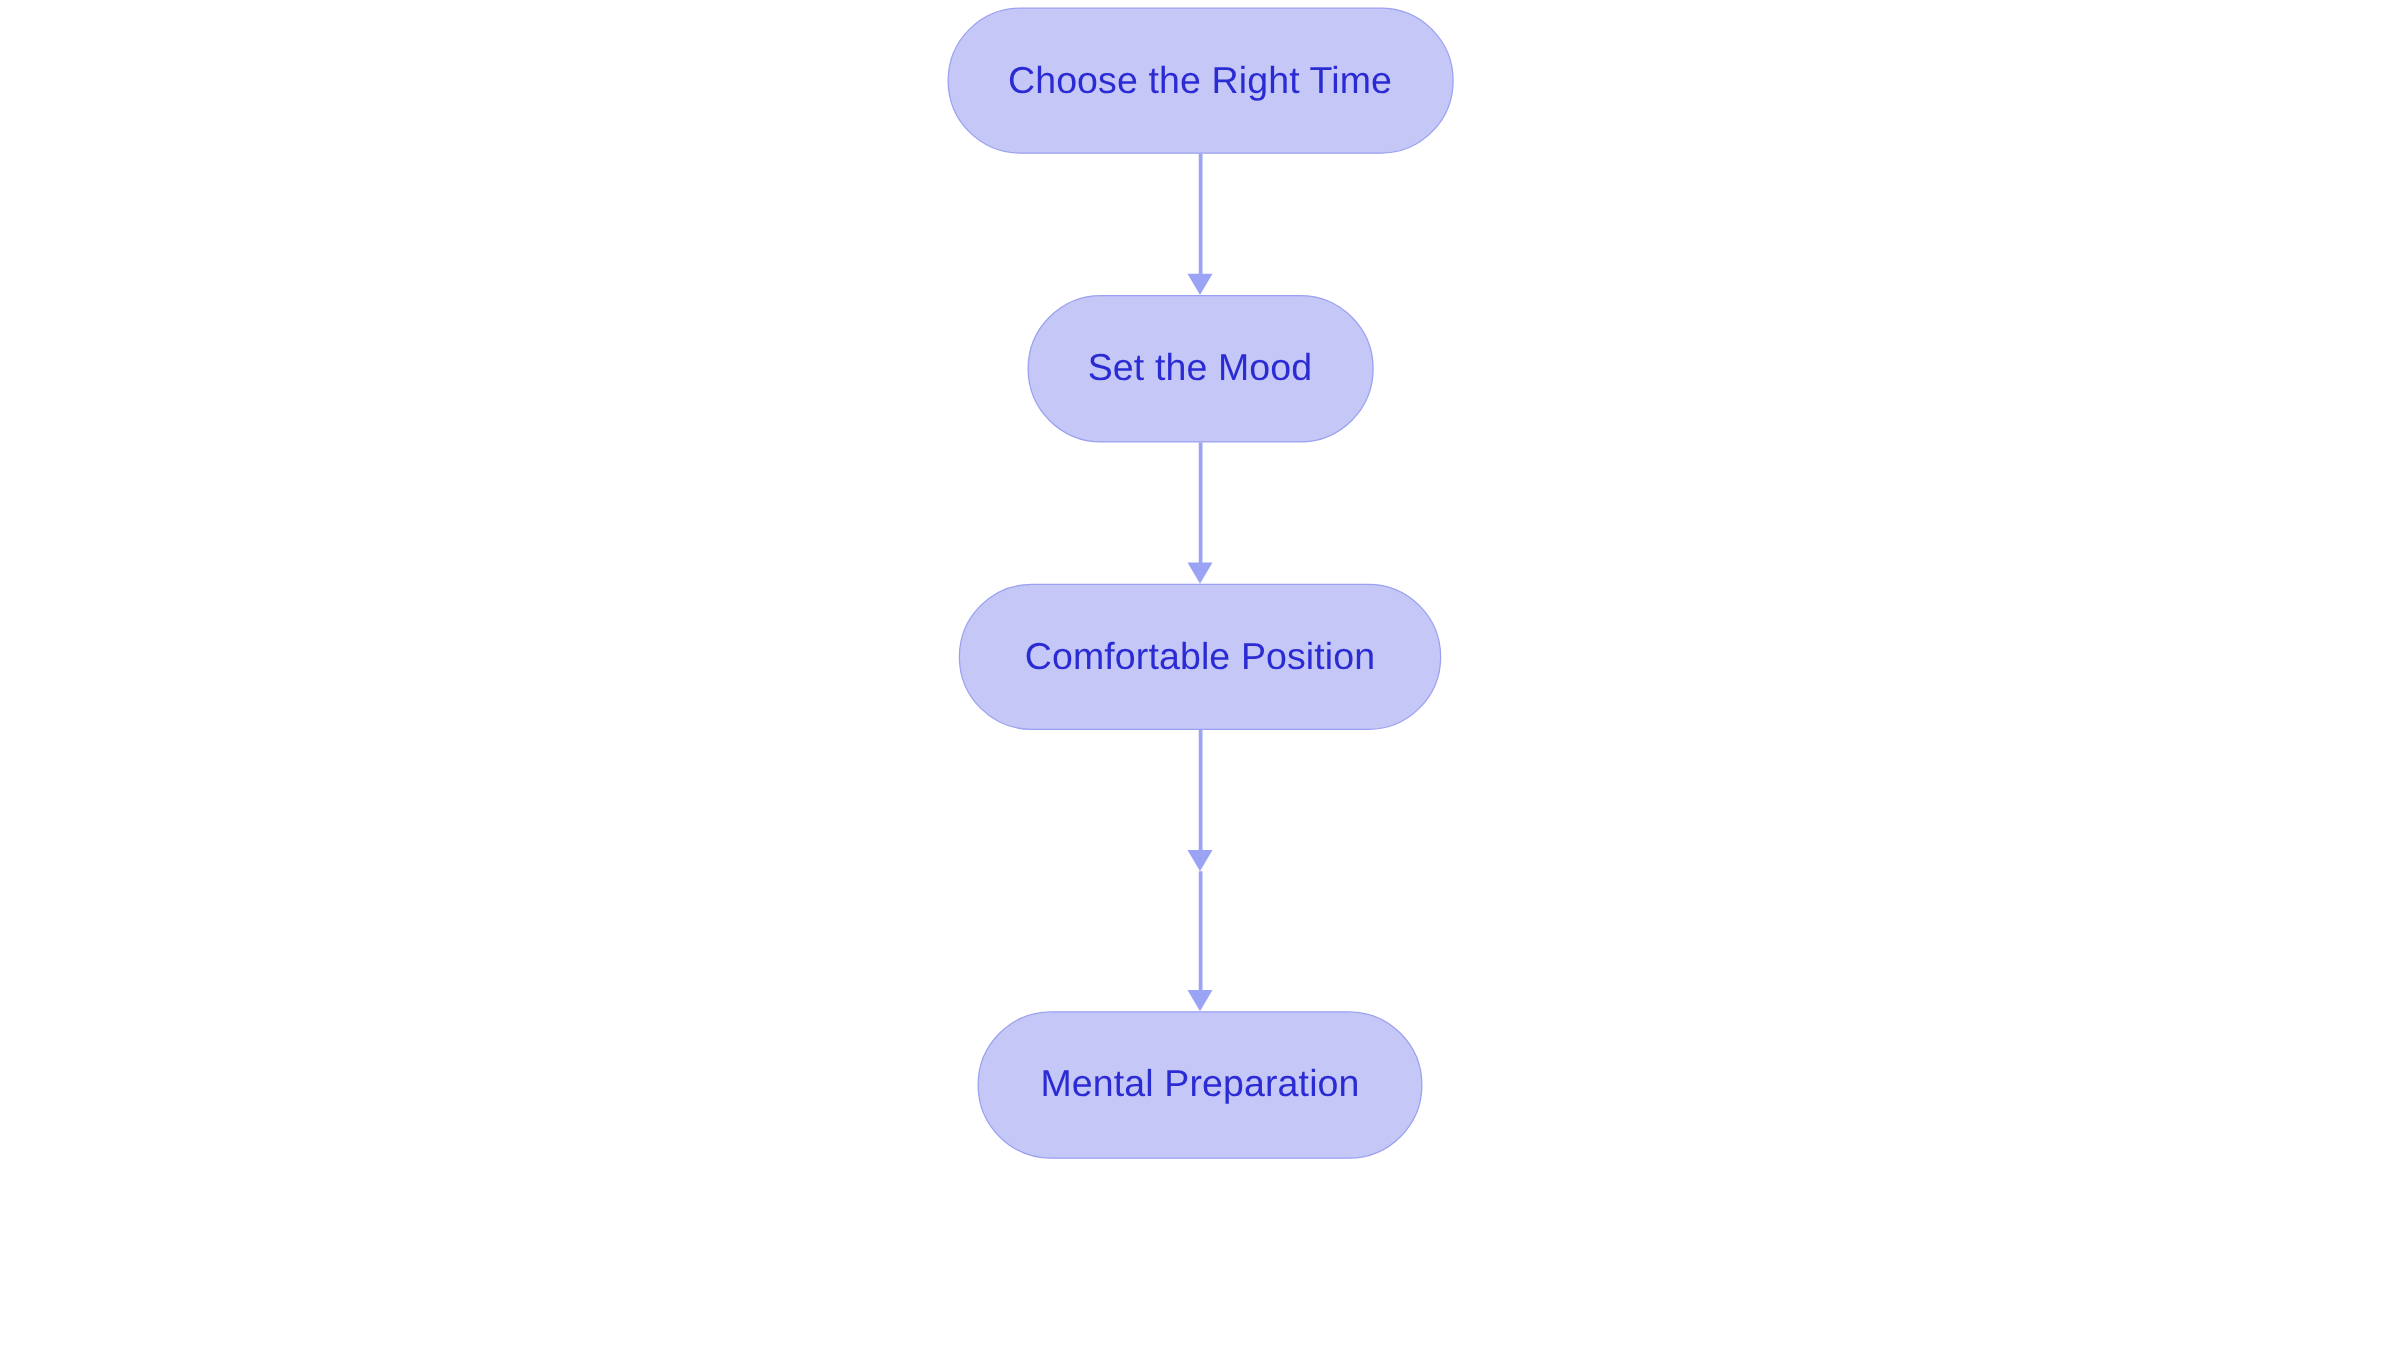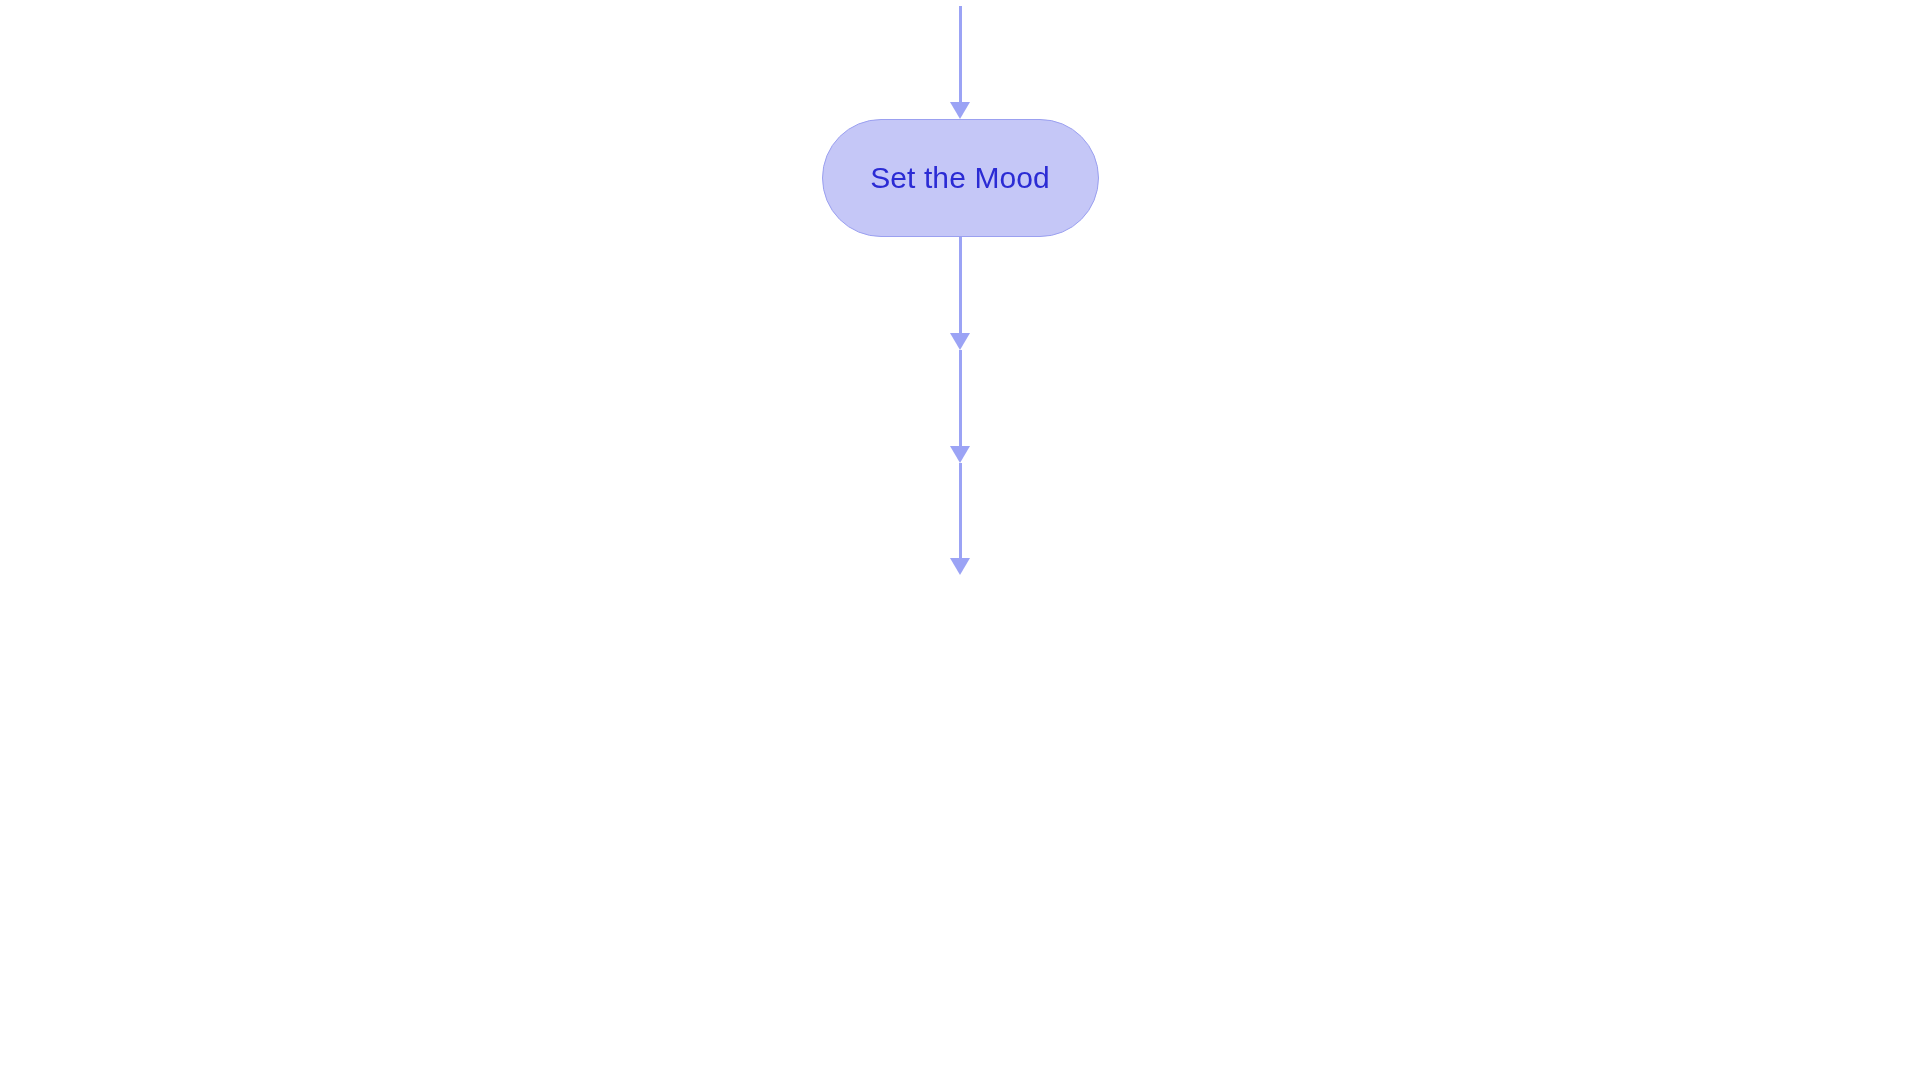--- a/index.html
+++ b/index.html
@@ -93,42 +93,51 @@
   .spacer-top { height: 6px; flex: 0 0 auto; }
 </style>
 </head>
 <body>
 
 <div id="flowchart">
   <div class="flow-column">
 
     <div class="spacer-top"></div>
 
+    <div class="node n0">
+      <span class="node-label">Choose the Right Time</span>
+    </div>
 
     <div class="connector c0">
       <div class="connector-line"></div>
       <div class="connector-head"></div>
     </div>
 
     <div class="node n1">
       <span class="node-label">Set the Mood</span>
     </div>
 
     <div class="connector c1">
       <div class="connector-line"></div>
       <div class="connector-head"></div>
     </div>
 
+    <div class="node n2">
+      <span class="node-label">Comfortable Position</span>
+    </div>
 
     <div class="connector c2">
       <div class="connector-line"></div>
       <div class="connector-head"></div>
     </div>
 
 
     <div class="connector c3">
       <div class="connector-line"></div>
       <div class="connector-head"></div>
     </div>
 
+    <div class="node n4">
+      <span class="node-label">Mental Preparation</span>
+    </div>
 
   </div>
 </div>
 
 </body></html>

